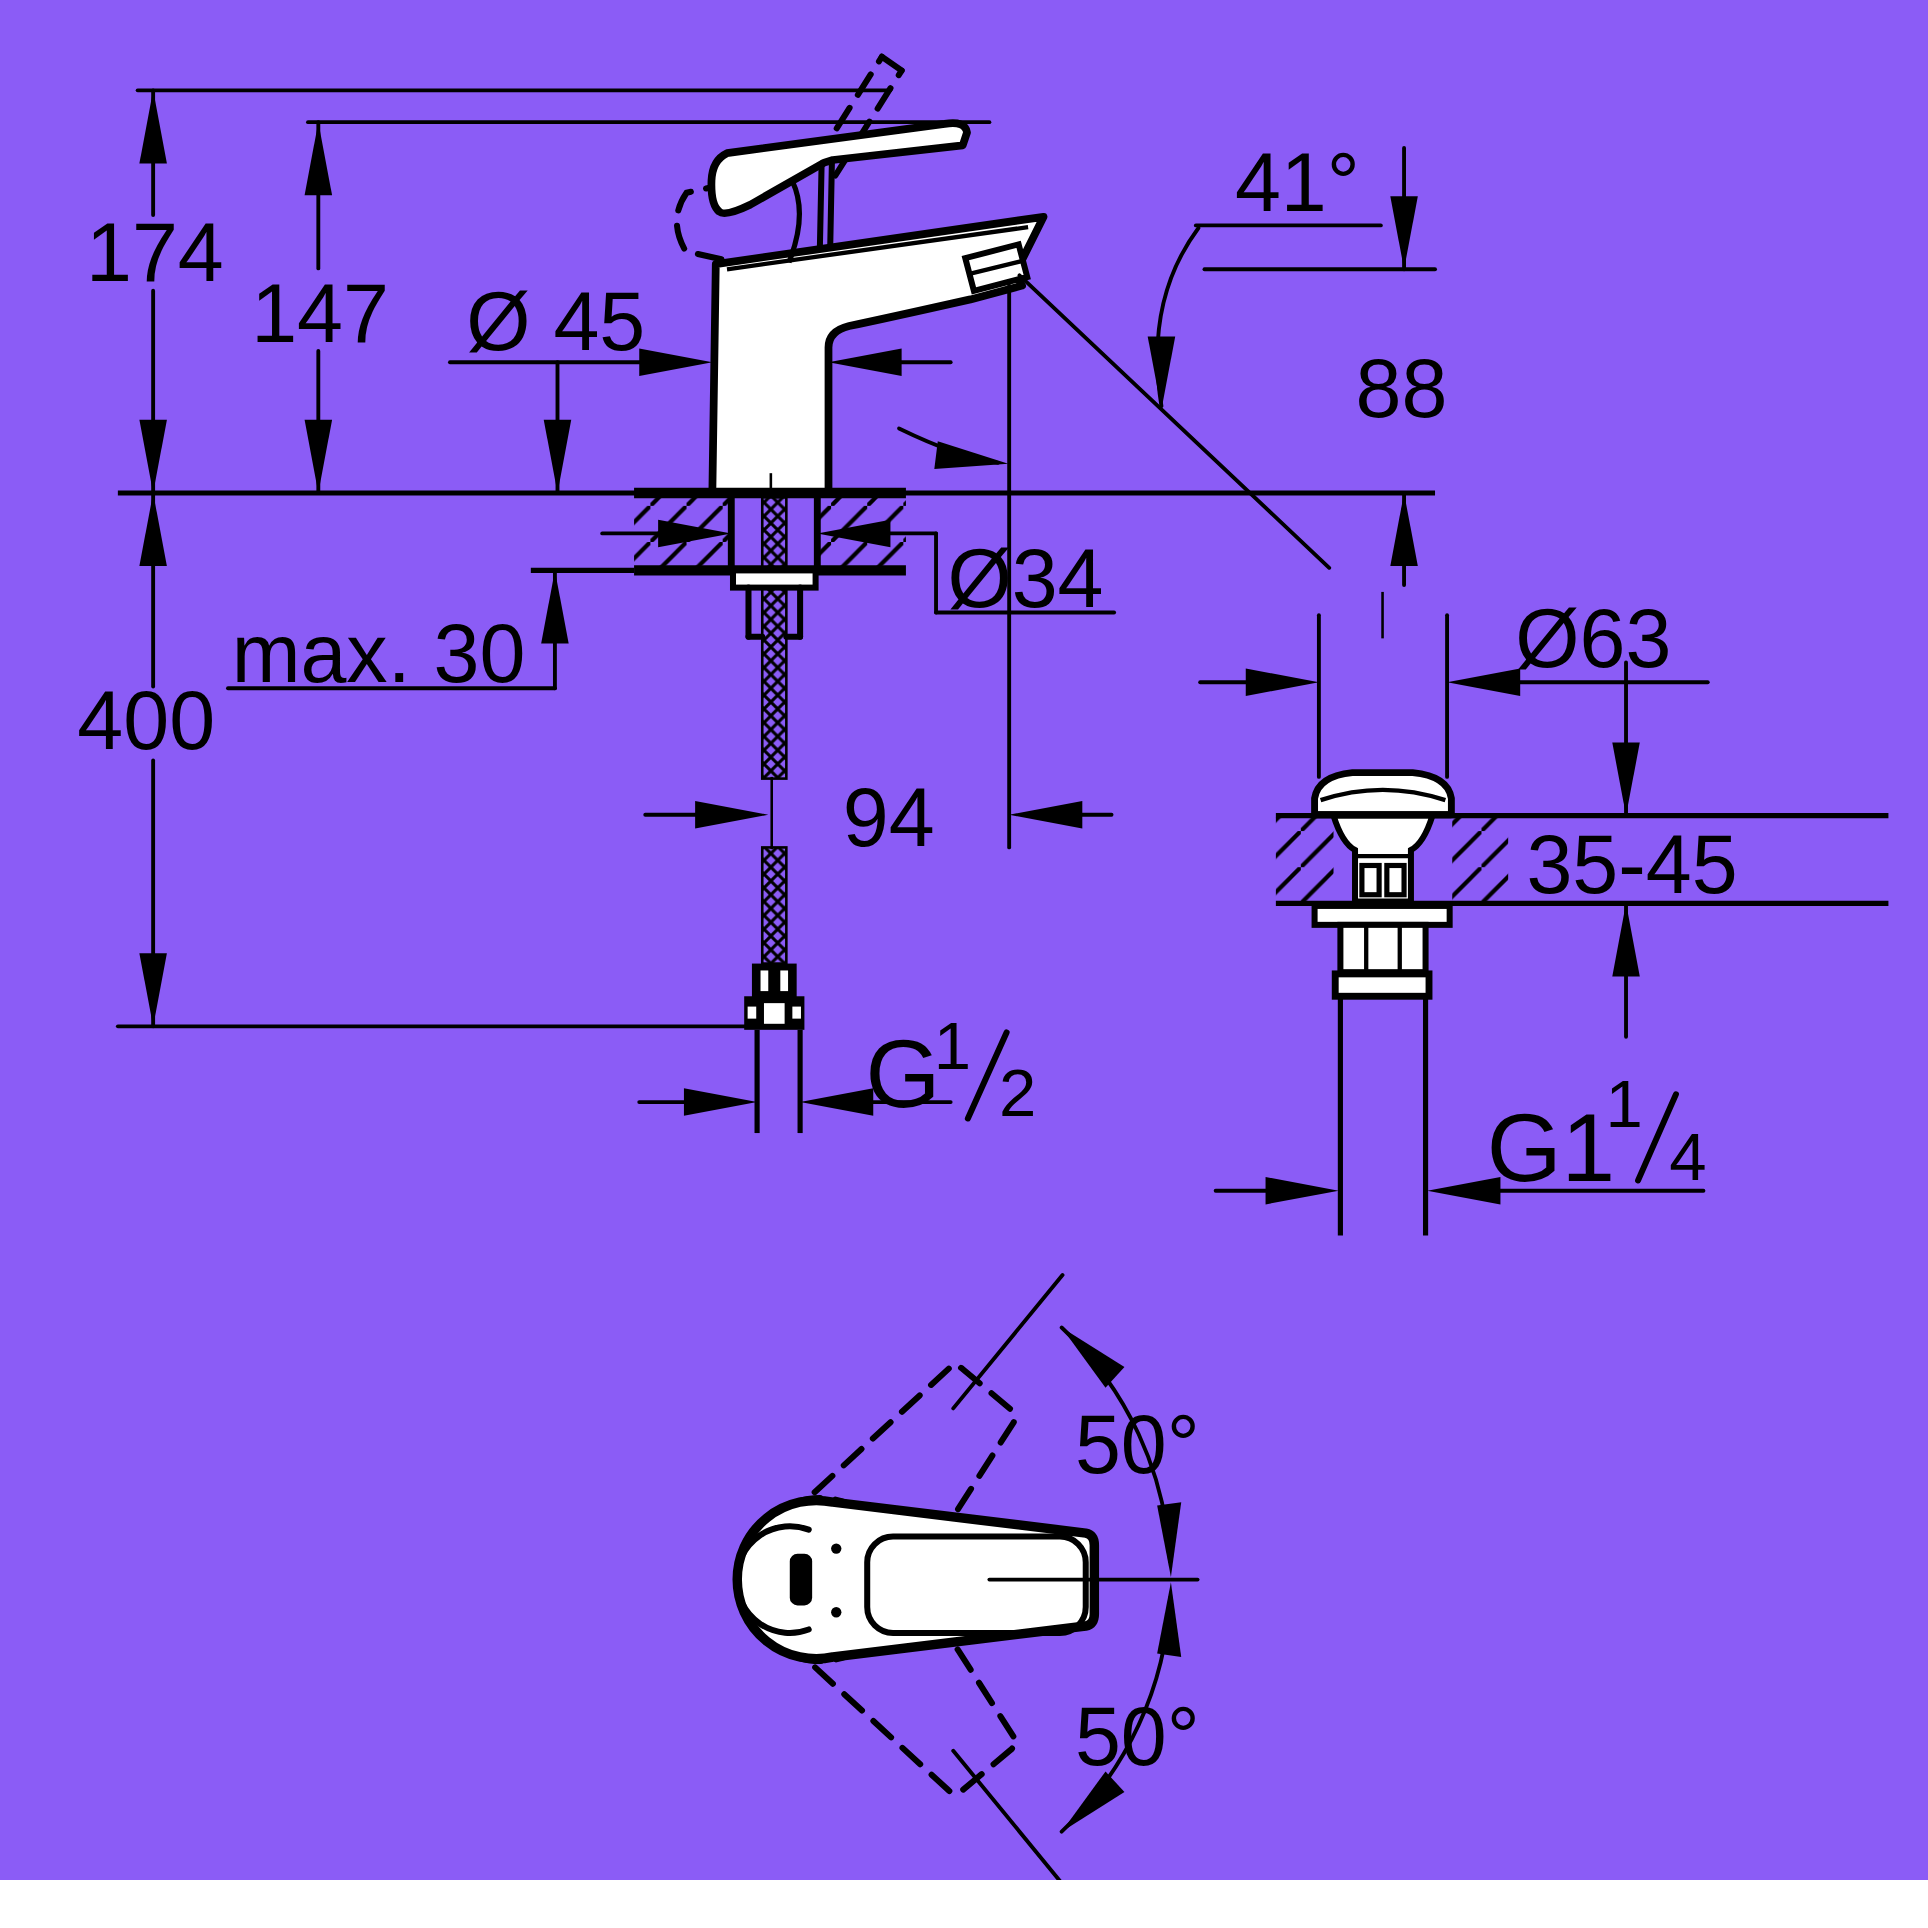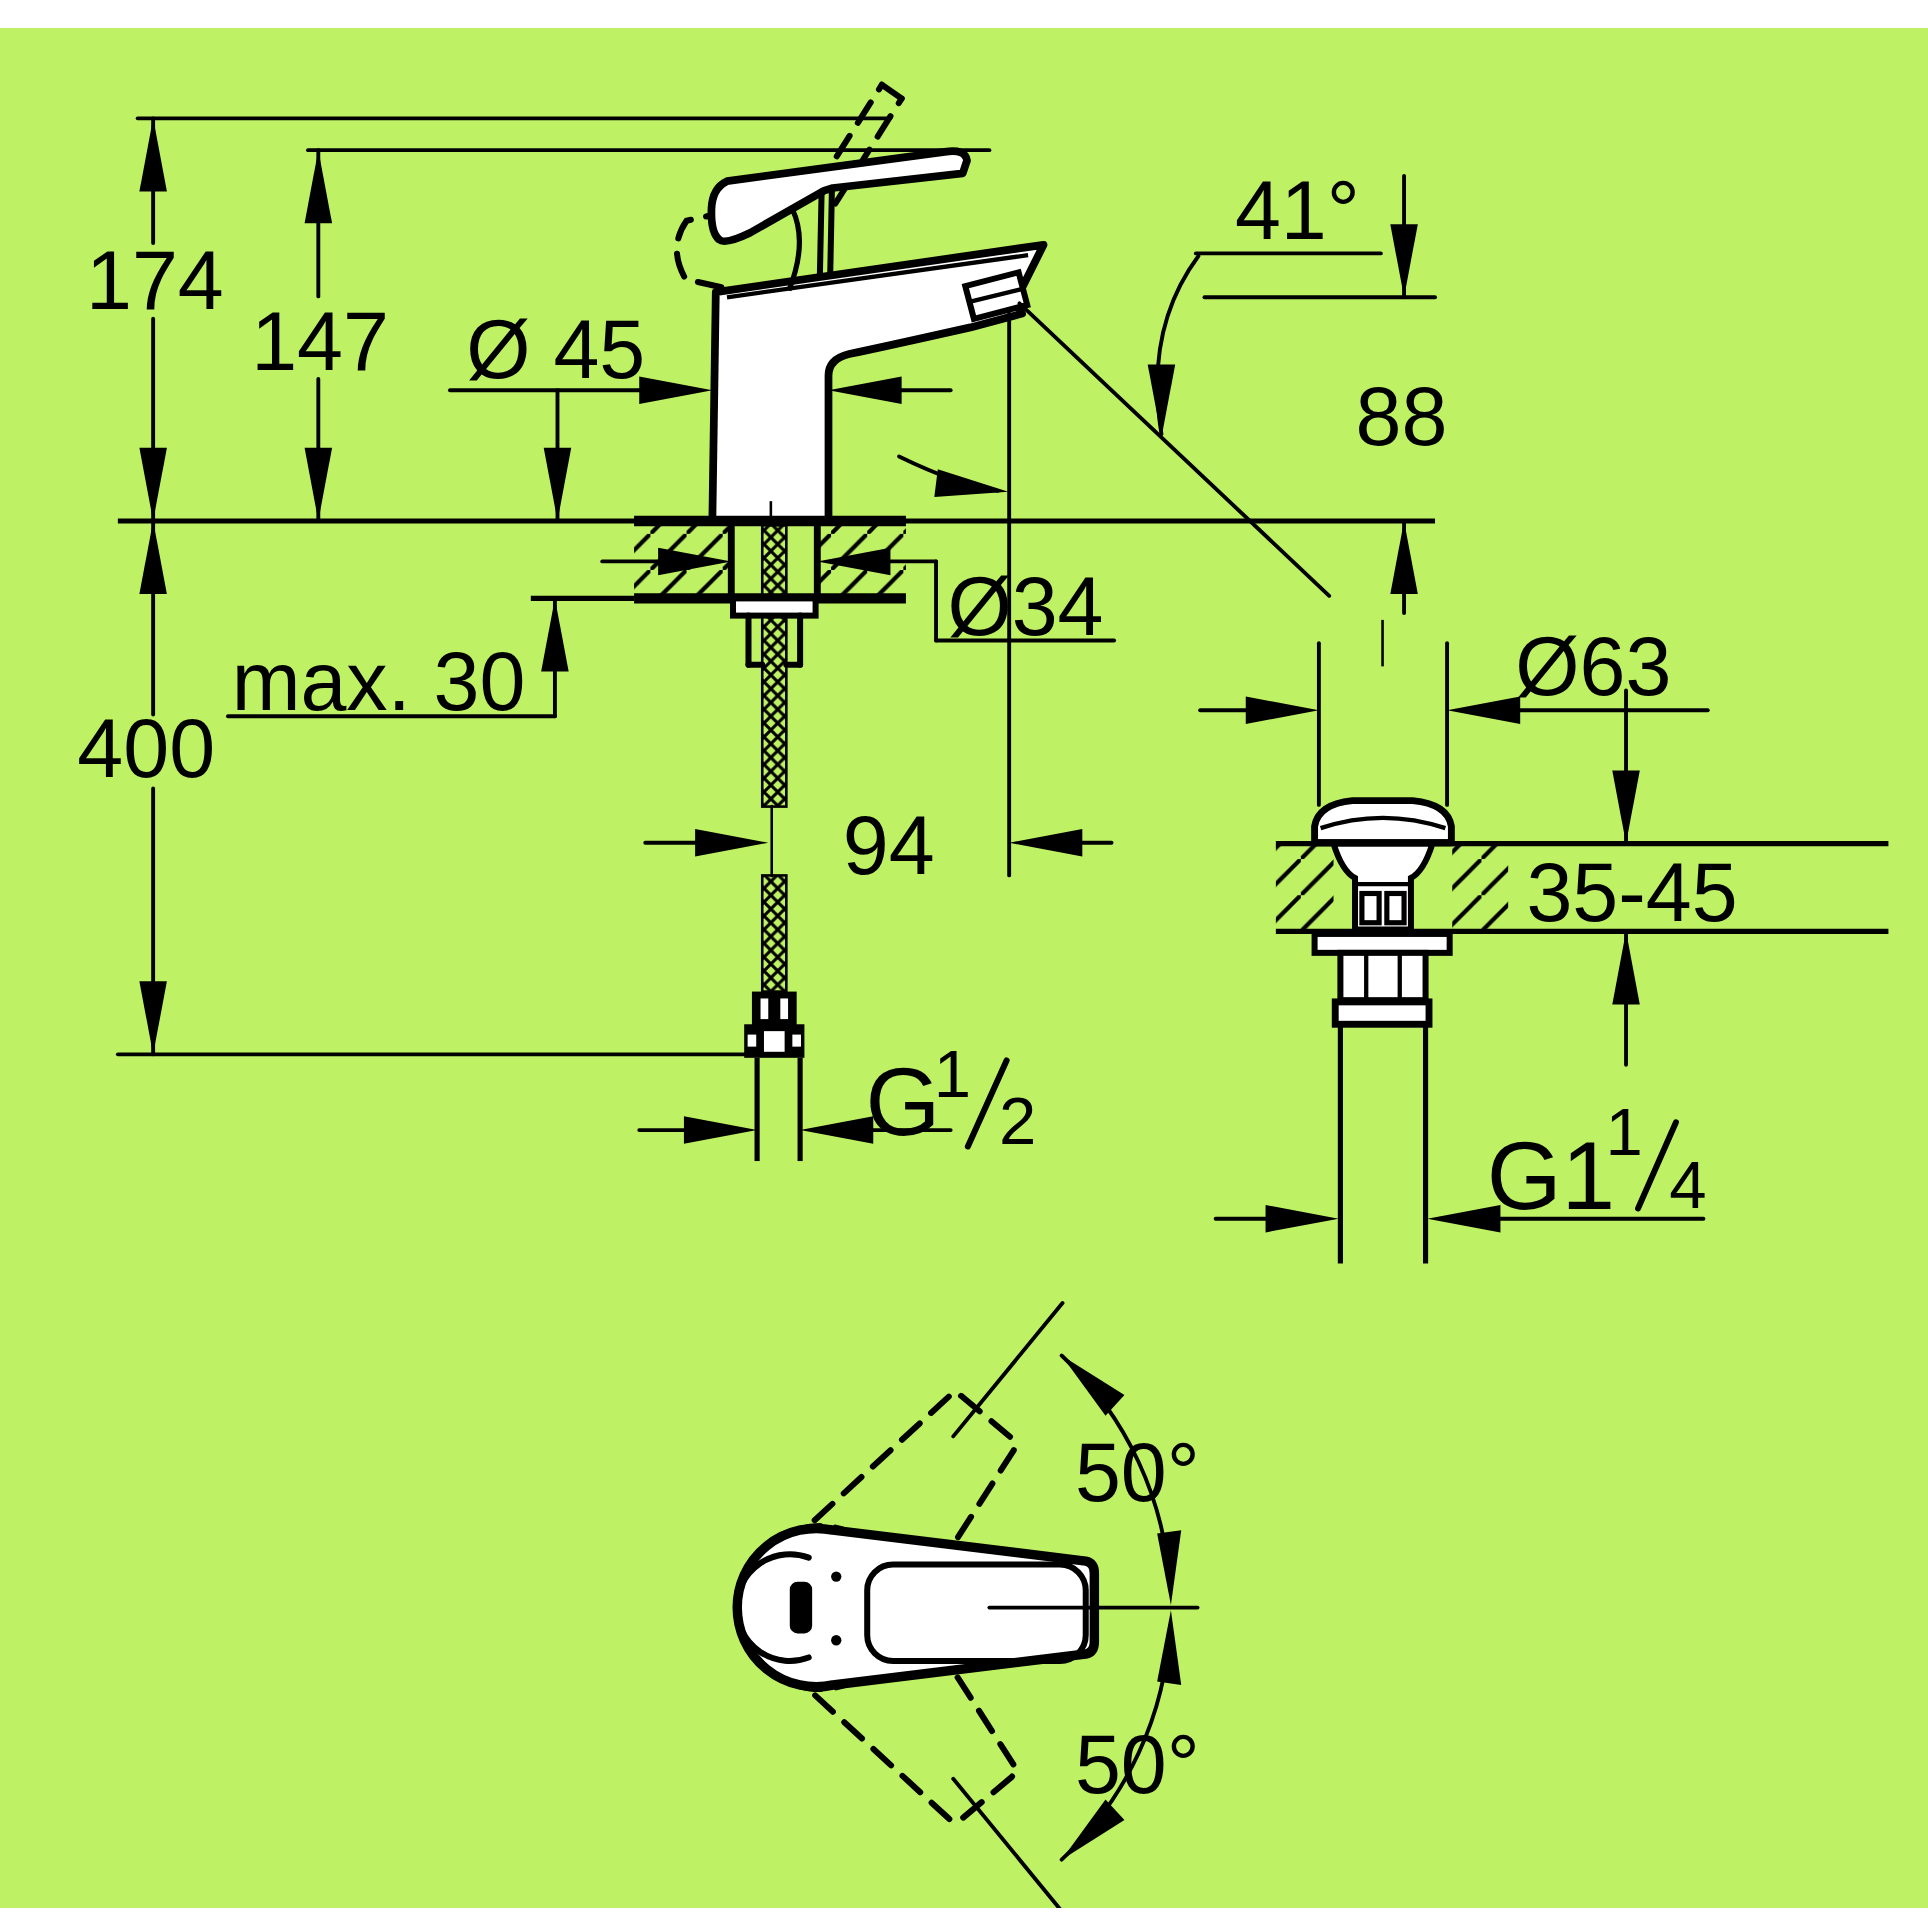--- a/index.html
+++ b/index.html
@@ -1,16 +1,16 @@
 <!DOCTYPE html>
 <html style="font-size:13.8px"><head>
 <meta charset="utf-8">
 <style>
   html,body{margin:0;padding:0;background:#ffffff;}
-  .page{width:1928px;height:1880px;background:#bef264;position:relative;overflow:hidden;margin-top:28px;}
+  .page{width:1928px;height:1880px;background:#8b5cf6;position:relative;overflow:hidden;}
   svg{display:block;}
   text{font-family:"Liberation Sans","DejaVu Sans",sans-serif;fill:#000;}
   .t96{font-size:96px;}
   .t112{font-size:112px;}
   .t78{font-size:78px;}
   .mid{text-anchor:middle;}
   .st{text-anchor:start;}
   .ln{stroke:#000;stroke-width:4.5;fill:none;stroke-linecap:round;}
   .ln3{stroke:#000;stroke-width:3;fill:none;}
   .ln5{stroke:#000;stroke-width:5;fill:none;}

